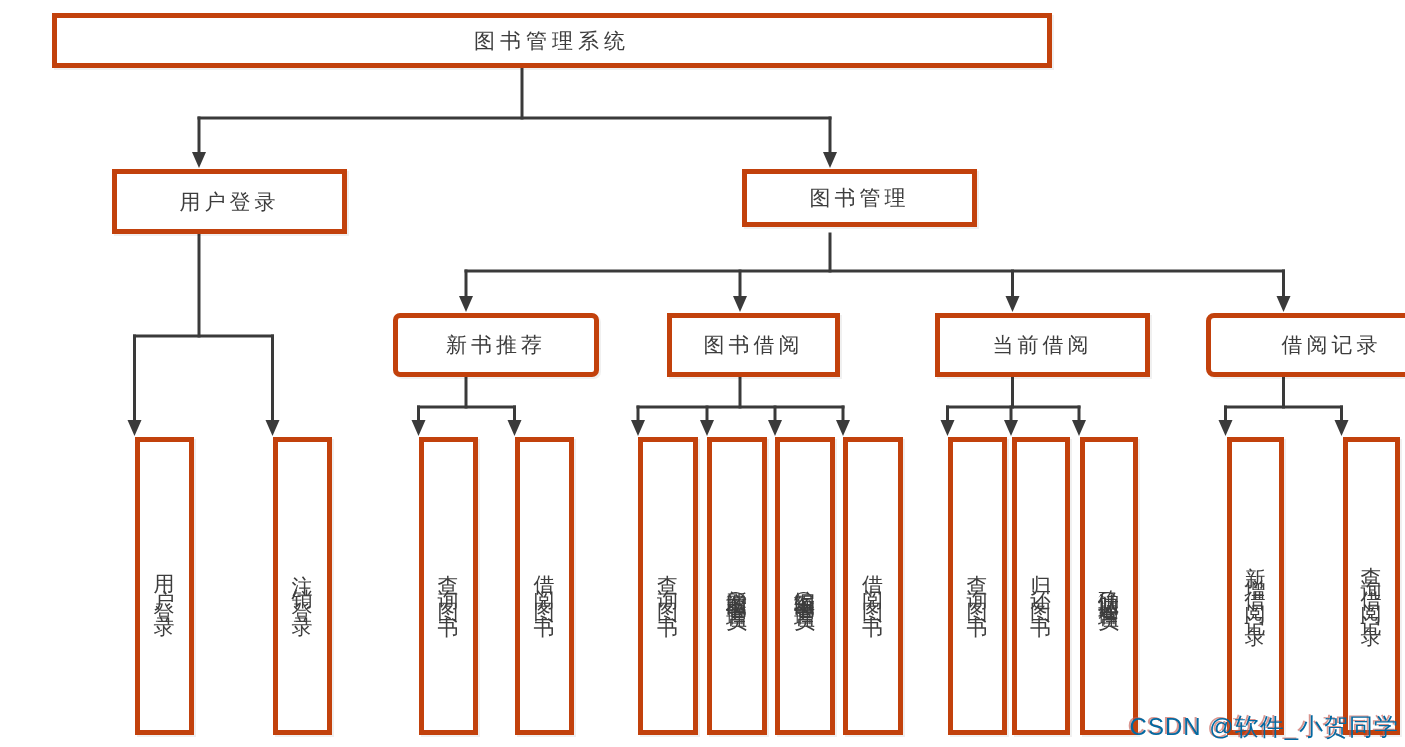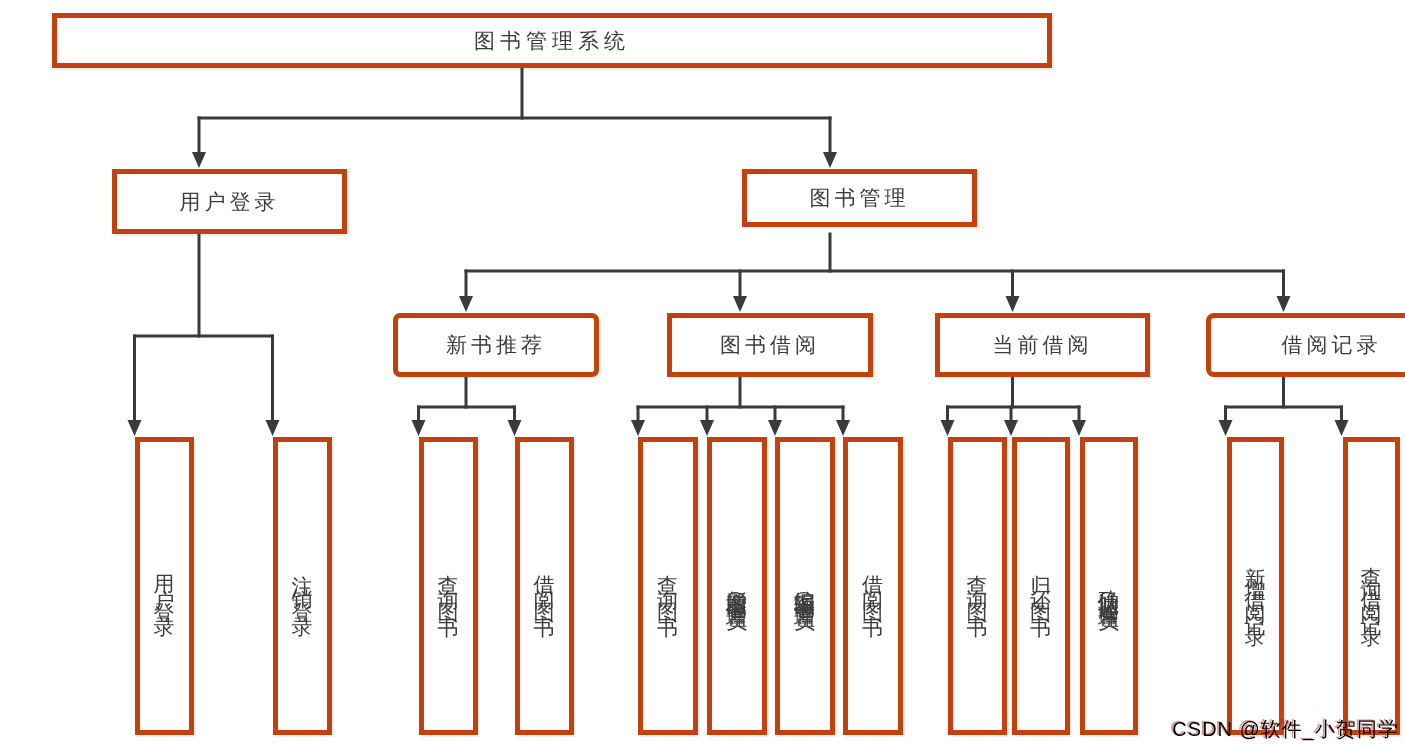--- a/index.html
+++ b/index.html
@@ -14,38 +14,38 @@
     display:flex;align-items:center;justify-content:center;
     box-shadow:2px 2px 0 rgba(0,0,0,0.06);
     margin-left:30px;
   }
   .node.hlabel{font-size:21px;letter-spacing:4px;font-weight:500;}
   .node.root{left:22px;top:13px;width:1000px;height:55px;font-size:21px;letter-spacing:5px;}
   .node.l2u{left:82px;top:169px;width:235px;height:65px;}
   .node.l2b{left:712px;top:169px;width:235px;height:58px;}
   .node.l3{top:313px;height:64px;}
   .node.l3a{left:363px;width:206px;border-radius:7px;}
-  .node.l3b{left:637px;width:206px;}
+  .node.l3b{left:637px;width:173px;}
   .node.l3c{left:905px;width:215px;}
   .node.l3d{left:1176px;width:251px;border-radius:8px;}
   .node.leaf{top:437px;height:298px;}
   .vtext{
     writing-mode:vertical-rl;font-size:21px;line-height:1;color:#3d3d3d;
     letter-spacing:3px;white-space:nowrap;
   }
   .leaf.p1{left:105px;width:59px;} .leaf.p2{left:243px;width:59px;}
   .leaf.p3{left:389px;width:59px;} .leaf.p4{left:485px;width:59px;}
   .leaf.p5{left:608px;width:60px;} .leaf.p6{left:677px;width:60px;}
   .leaf.p7{left:745px;width:60px;} .leaf.p8{left:813px;width:60px;}
   .leaf.p9{left:918px;width:59px;} .leaf.p10{left:982px;width:58px;}
   .leaf.p11{left:1050px;width:58px;} .leaf.p12{left:1197px;width:57px;}
   .leaf.p13{left:1313px;width:57px;}
   .watermark{
     position:absolute;right:6px;bottom:4px;z-index:3;
-    font-size:20px;color:#000000;letter-spacing:1px;
+    font-size:24px;color:#0369a1;letter-spacing:1px;
     text-shadow:-2px -1px 0 rgba(197,92,83,0.65);
   }
 </style>
 </head>
 <body>
 
 <svg id="connectors" viewBox="0 0 1405 747" xmlns="http://www.w3.org/2000/svg">
   <g stroke="#3a3a3a" stroke-width="3" stroke-linecap="square" fill="#3a3a3a">
 
     <line x1="522" y1="68" x2="522" y2="118"></line>

